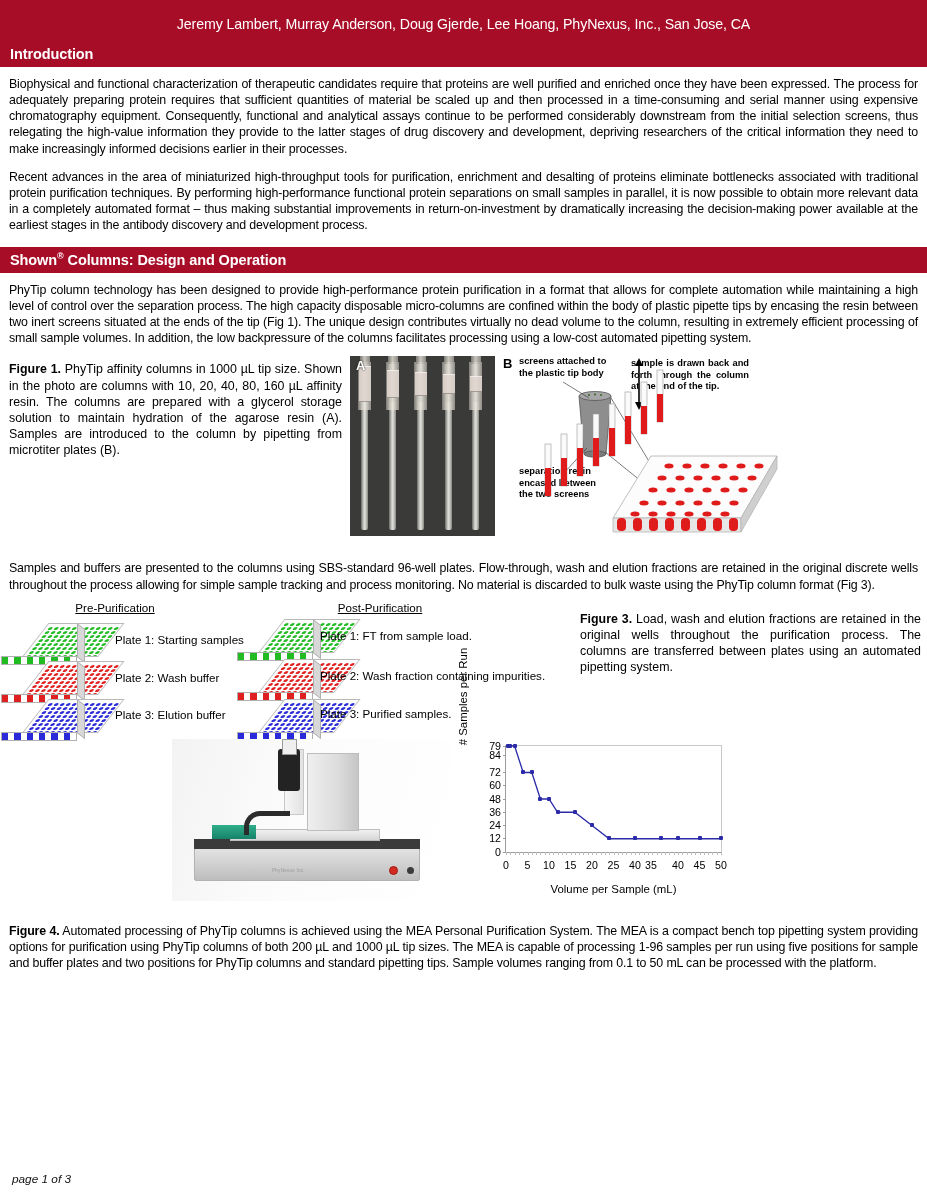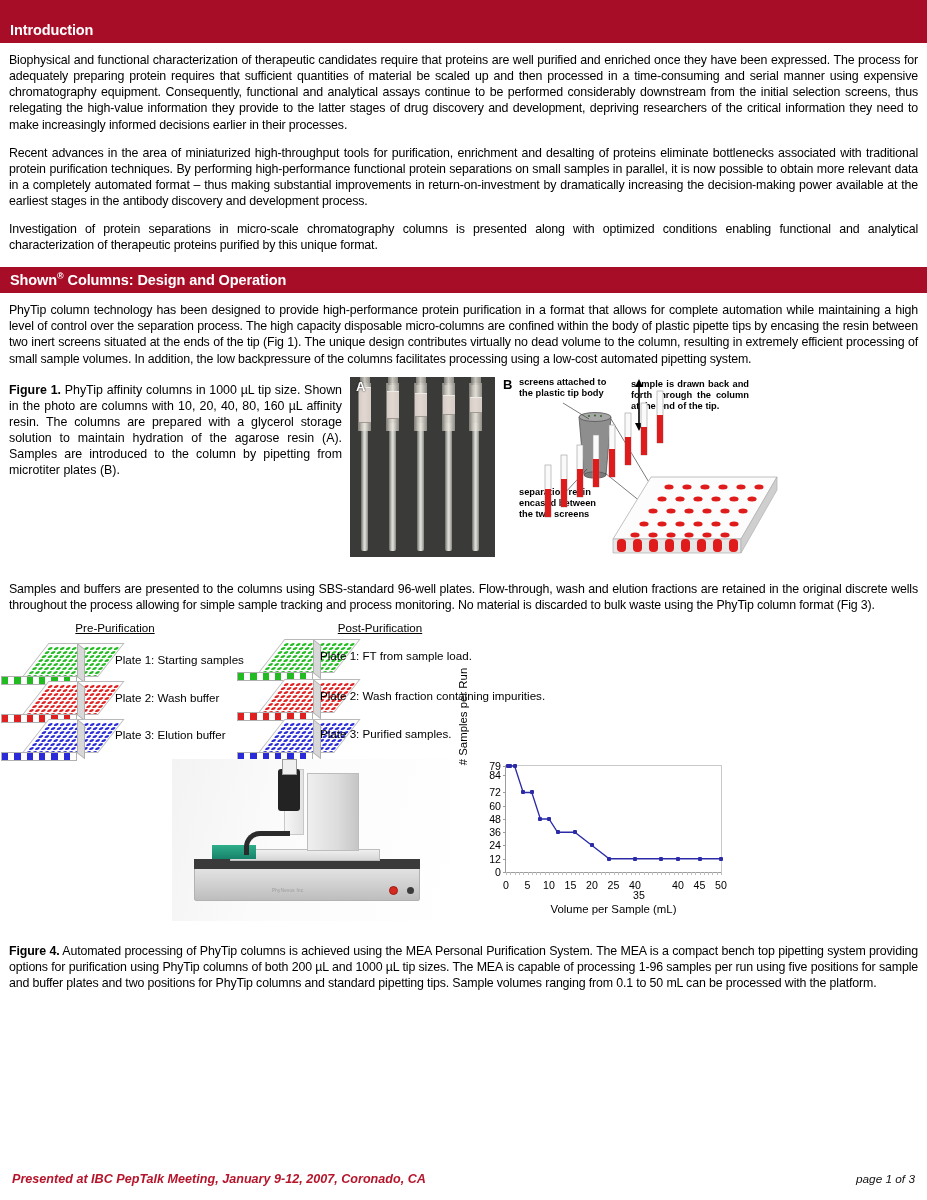--- a/index.html
+++ b/index.html
@@ -347,27 +347,27 @@
     font-size: 12.6px;
   }
   .footer-right {
     color:#111; font-style:italic; font-size: 11.8px;
   }
 </style>
 </head>
 <body>
 
 <div class="title-banner">
+  <div class="poster-authors">Jeremy Lambert, Murray Anderson, Doug Gjerde, Lee Hoang, PhyNexus, Inc.,  San Jose, CA</div>
 </div>
 
 <div class="section-bar">Introduction</div>
 <div class="content">
   <p class="body">Biophysical and functional characterization of therapeutic candidates require that proteins are well purified and enriched once they have been expressed.  The process for adequately preparing protein requires that sufficient quantities of material be scaled up and then processed in a time-consuming and serial manner using expensive chromatography equipment. Consequently, functional and analytical assays continue to be performed considerably downstream from the initial selection screens, thus relegating the high-value information they provide to the latter stages of drug discovery and development, depriving researchers of the critical information they need to make increasingly informed decisions earlier in their processes.</p>
   <p class="body tight">Recent advances in the area of miniaturized high-throughput tools for purification, enrichment and desalting of proteins eliminate bottlenecks associated with traditional protein purification techniques. By performing high-performance functional protein separations on small samples in parallel, it is now possible to obtain more relevant data in a completely automated format – thus making substantial improvements in return-on-investment by dramatically increasing the decision-making power available at the earliest stages in the antibody discovery and development process.</p>
-  <p class="body tight">Investigation of protein separations in micro-scale chromatography columns is presented along with optimized conditions enabling functional and analytical characterization of therapeutic proteins purified by this unique format.</p>
 </div>
 
 <div class="section-bar" style="margin-top:14px;">
   <span>Shown</span><sup>®</sup><span> Columns: Design and Operation</span>
 </div>
 <div class="content">
   <p class="body">PhyTip column technology has been designed to provide high-performance protein purification in a format that allows for complete automation while maintaining a high level of control over the separation process.  The high capacity disposable micro-columns are confined within the body of plastic pipette tips by encasing the resin between two inert screens situated at the ends of the tip (Fig 1). The unique design contributes virtually no dead volume to the column, resulting in extremely efficient processing of small sample volumes.   In addition, the low backpressure of the columns facilitates processing using a low-cost automated pipetting system.</p>
 </div>
 
 <div class="fig1-row">
@@ -1235,20 +1235,23 @@
         <i style="background: rgb(42, 42, 216);"></i>
         <i style="background: rgb(255, 255, 255);"></i>
         <i style="background: rgb(42, 42, 216);"></i>
         <i style="background: rgb(255, 255, 255);"></i>
         <i style="background: rgb(42, 42, 216);"></i>
         <i style="background: rgb(255, 255, 255);"></i>
       </div>
     </div>
   <div class="plate-label" style="left:320px; top:106px;">Plate 3: Purified samples.</div>
 
+  <div class="fig3-cap">
+    <b>Figure  3.</b><span>  Load,  wash  and  elution  fractions  are retained  in  the  original  wells  throughout  the purification  process.    The  columns  are  transferred between plates using an automated pipetting system.</span>
+  </div>
 </div>
 
 <div class="bottom-row">
 
   <div class="mea-photo">
     <div class="mea-base"></div>
     <div class="mea-deck"></div>
     <div class="mea-stage"></div>
     <div class="mea-green"></div>
     <div class="mea-tower"></div>
@@ -1273,21 +1276,21 @@
         <div class="ytick" style="top: 26.5px;">72</div>
         <div class="ytick" style="top: 9px;">84</div>
         <div class="ytick" style="top: 0px;">79</div>
         <div class="xtick" style="left: 0px;">0</div>
         <div class="xtick" style="left: 21.5px;">5</div>
         <div class="xtick" style="left: 43px;">10</div>
         <div class="xtick" style="left: 64.5px;">15</div>
         <div class="xtick" style="left: 86px;">20</div>
         <div class="xtick" style="left: 107.5px;">25</div>
         <div class="xtick" style="left: 129px;">40</div>
-        <div class="xtick" style="left: 133px; margin-top: 10px;">35</div>
+        <div class="xtick" style="left: 145px;">35</div>
         <div class="xtick" style="left: 172px;">40</div>
         <div class="xtick" style="left: 193.5px;">45</div>
         <div class="xtick" style="left: 215px;">50</div>
         <div class="xminor" style="left: 0px;"></div>
         <div class="xminor" style="left: 4.3px;"></div>
         <div class="xminor" style="left: 8.6px;"></div>
         <div class="xminor" style="left: 12.9px;"></div>
         <div class="xminor" style="left: 17.2px;"></div>
         <div class="xminor" style="left: 21.5px;"></div>
         <div class="xminor" style="left: 25.8px;"></div>
@@ -1357,15 +1360,14 @@
       </div>
     <div class="chart-xlabel">Volume per Sample (mL)</div>
   </div>
 </div>
 
 <div class="fig4cap">
   <b>Figure 4.</b><span> Automated processing of PhyTip columns is achieved using the MEA Personal Purification System.   The MEA is a compact bench top pipetting system providing options for purification using PhyTip columns  of both 200 µL and 1000 µL tip sizes. The MEA is capable of processing 1-96 samples per run using five positions for sample and buffer plates and two positions for PhyTip columns and standard pipetting tips. Sample volumes ranging from 0.1 to 50 mL can be processed with the platform.</span>
 </div>
 
 <div class="footer">
-  <div class="footer-left">Presented at IBC PepTalk Meeting, January 9-12, 2007, Coronado, CA</div>
   <div class="footer-right">page 1 of 3</div>
 </div>
 
 </body></html>

